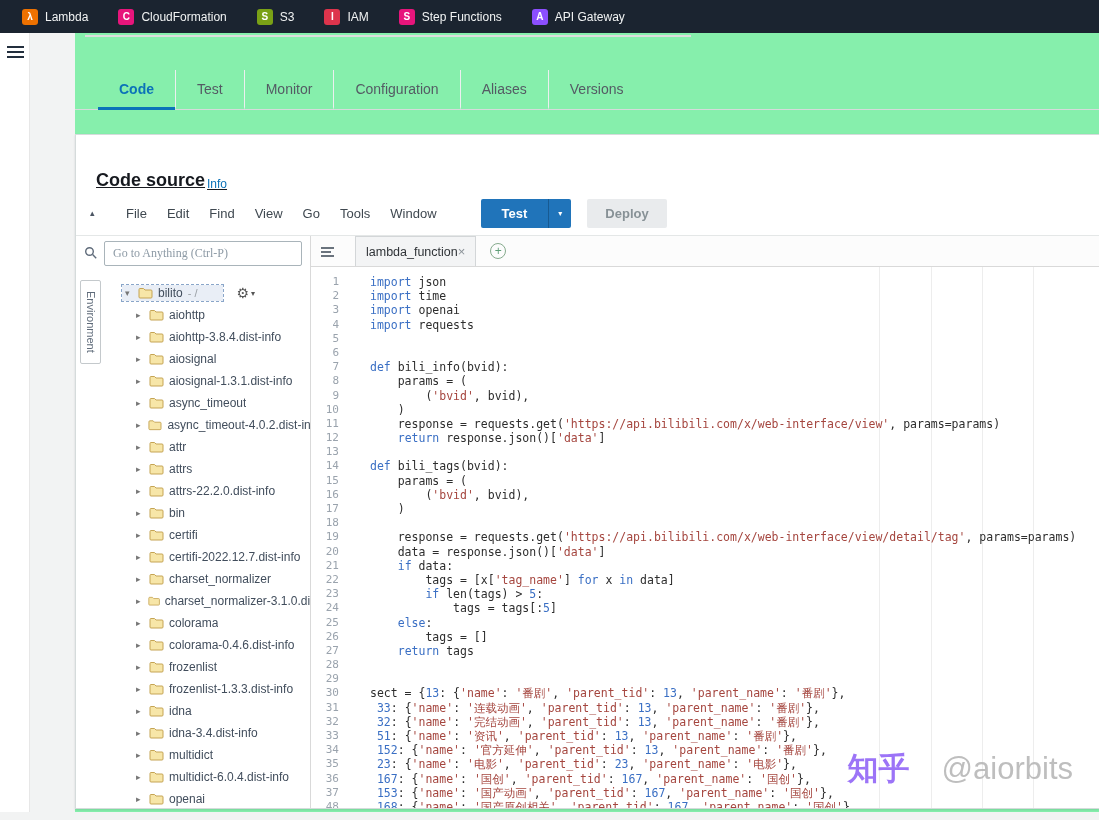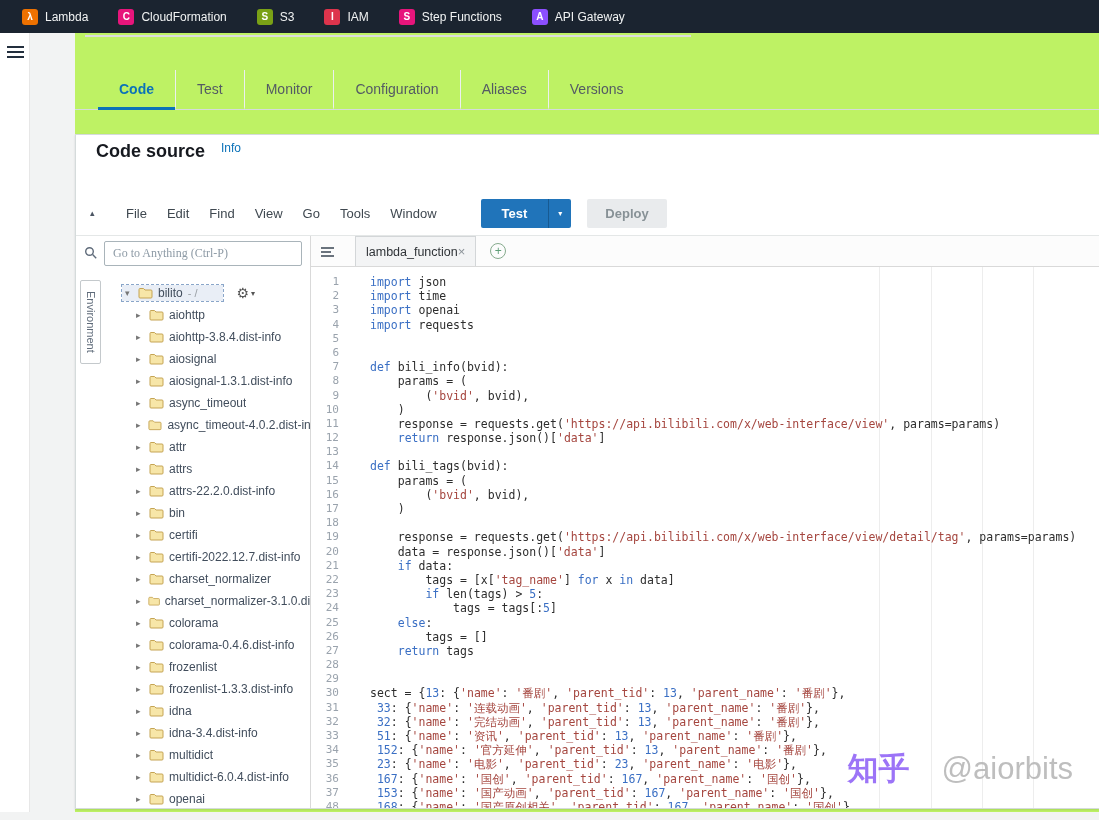--- a/index.html
+++ b/index.html
@@ -25,21 +25,21 @@
   
   .left-rail {
     position:absolute; top:33px; left:0; width:30px; height:779px;
     background:#fff; border-right:1px solid #e7e7e7;
   }
   .hamburger { margin:13px 0 0 7px; width:17px; cursor:pointer; }
   .hamburger span { display:block; height:2px; background:#232f3e; margin-bottom:3px; }
   
   .content {
     position:absolute; top:33px; left:75px; width:1024px; height:779px;
-    background:#bef264;
+    background:#86efac;
   }
   .scroll-edge { position:absolute; top:2px; left:10px; width:606px; height:2px; background:#dcdcdc; }
   
   .fn-tabs-wrap {
     margin-top:37px; border-bottom:1px solid #d5dbdb;
     display:flex; padding-left:23px;
   }
   .fn-tab {
     height:40px; display:flex; align-items:center; padding:0 21px;
     font-size:14px; color:#545b64; cursor:pointer;
@@ -47,21 +47,21 @@
   }
   .fn-tab + .fn-tab { border-left:1px solid #eceff0; }
   .fn-tab.active { color:#0b72b8; font-weight:700; border-bottom-color:#0b72b8; }
   
   .card {
     margin-top:24px; width:1024px; height:675px; background:#fff;
     border:1px solid #d5dbdb; border-right:none;
     box-shadow:0 1px 2px rgba(0,28,36,.12);
     display:flex; flex-direction:column; overflow:hidden;
   }
-  .card-header { height:56px; display:flex; align-items:flex-start; gap:16px; padding:6px 20px 0; }
+  .card-header { height:56px; display:flex; align-items:flex-end; gap:2px; padding:6px 20px 0;text-decoration:underline; }
   .card-title { font-size:18px; font-weight:700; color:#16191f; }
   .info-link { font-size:12px; color:#0b72b8; cursor:pointer; }
   
   .menubar { height:44px; display:flex; align-items:center; padding:0 14px; }
   .collapse-caret { width:26px; font-size:9px; color:#4b5563; cursor:pointer; }
   .menu-item { font-size:13px; color:#3f4850; padding:0 10px; cursor:pointer; }
   .menubar-buttons { margin-left:34px; display:flex; align-items:center; gap:16px; }
   .btn-test { display:flex; cursor:pointer; }
   .btn-test-main {
     background:#2074ba; color:#fff; font-size:13px; font-weight:700;

